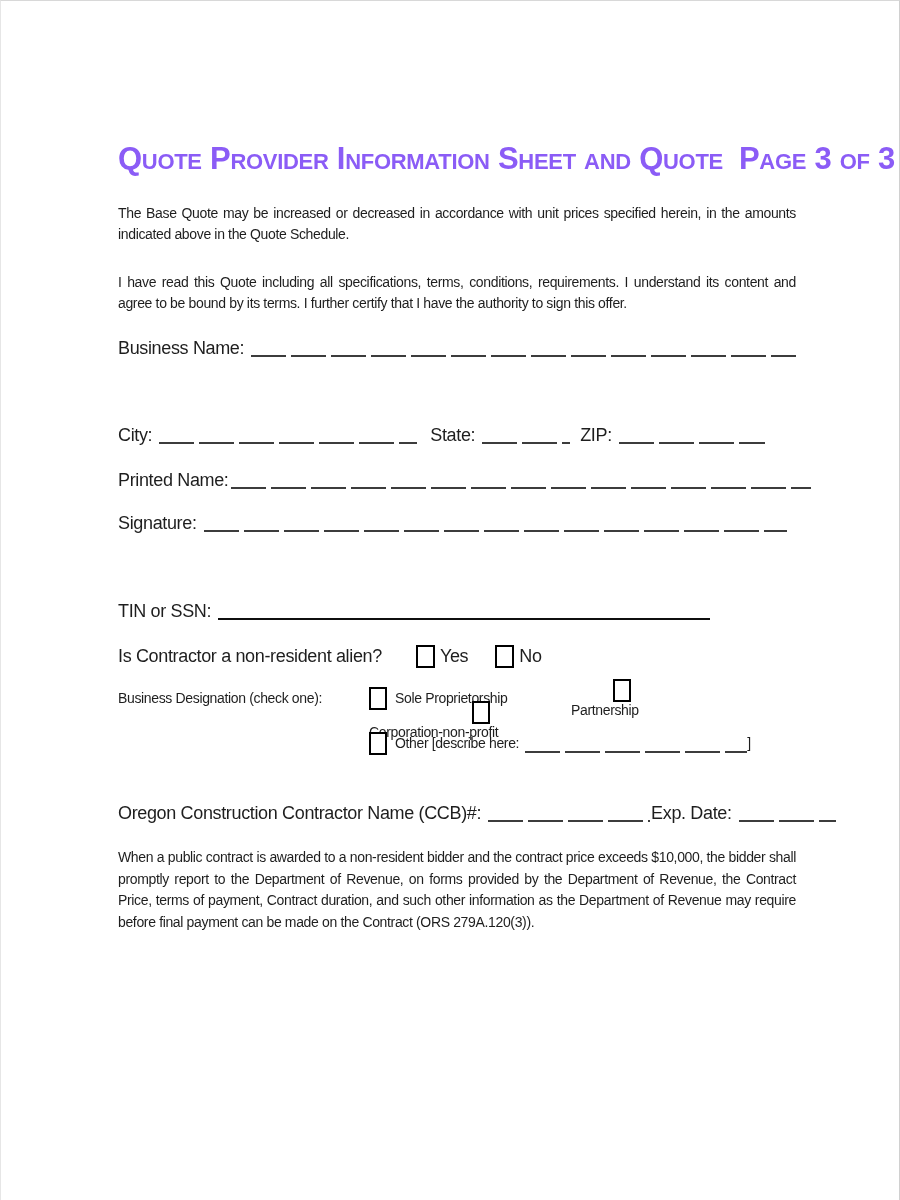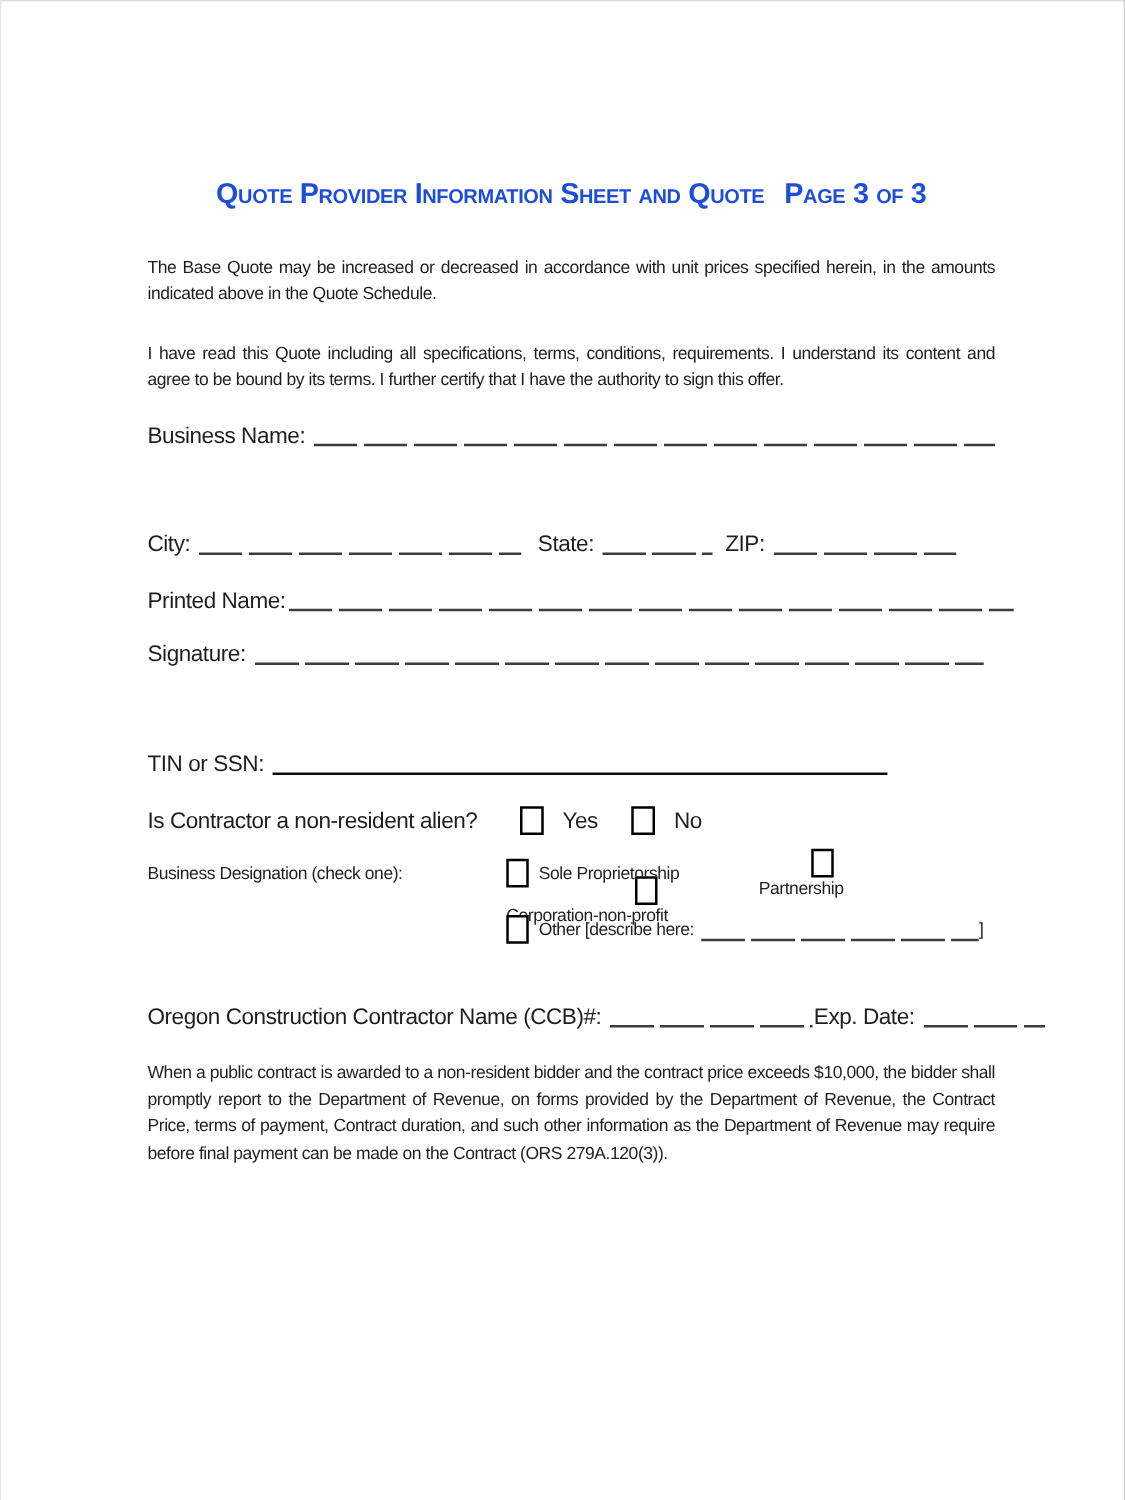--- a/index.html
+++ b/index.html
@@ -16,25 +16,25 @@
     border-top: 1px solid #d8d8d8;
     border-left: 1px solid #e6e6e6;
     border-right: 1px solid #d0d0d0;
     overflow: hidden;
   }
   .sec { position: absolute; left: 117px; width: 678px; }
   .title {
     top: 140px;
     margin: 0;
     text-align: center;
-    font-size: 23px;
+    font-size: 31px;
     font-weight: bold;
     font-variant: small-caps;
     letter-spacing: -0.3px;
-    color: #1d4ed8;
+    color: #8b5cf6;
     white-space: nowrap;
   }
   .title .pg { margin-left: 16px; }
   .para {
     margin: 0;
     text-align: justify;
     font-size: 14px;
     line-height: 21px;
     letter-spacing: -0.35px;
   }
@@ -65,29 +65,28 @@
   .fill.tight { margin-left: 2px; }
   .fill.solid::after { background: #0f0f0f; height: 2px; }
   .cb {
     display: inline-block;
     width: 15px; height: 19px;
     border: 2.5px solid #000;
     background: #fff;
     flex: none;
     cursor: pointer;
   }
-  .cbl { margin-left: 15px; line-height: 20px; text-align: right; }
+  .cbl { margin-left: 5px; line-height: 20px; text-align: right; }
   .alienrow { align-items: center; height: 24px; }
   .desig {
     position: absolute; left: 117px; top: 686px;
     display: flex;
     font-size: 14px;
     letter-spacing: -0.35px;
     white-space: nowrap;
-    gap: 36px;
   }
   .desig > .lbl { width: 251px; flex: none; padding-top: 3px; }
   .opts { display: flex; flex-direction: column; }
   .orow { display: flex; align-items: center; height: 22.5px; }
   .ocell { display: flex; align-items: center; width: 202px; }
   .ocell2 { display: flex; align-items: flex-end; flex-direction: column; }
   .cb2 {
     display: inline-block;
     width: 14px; height: 19px;
     border: 2px solid #000;

